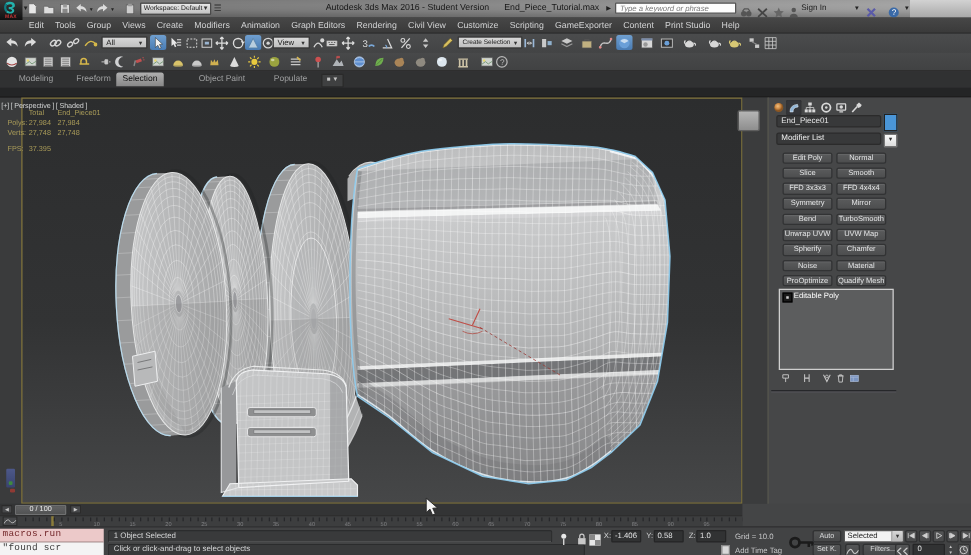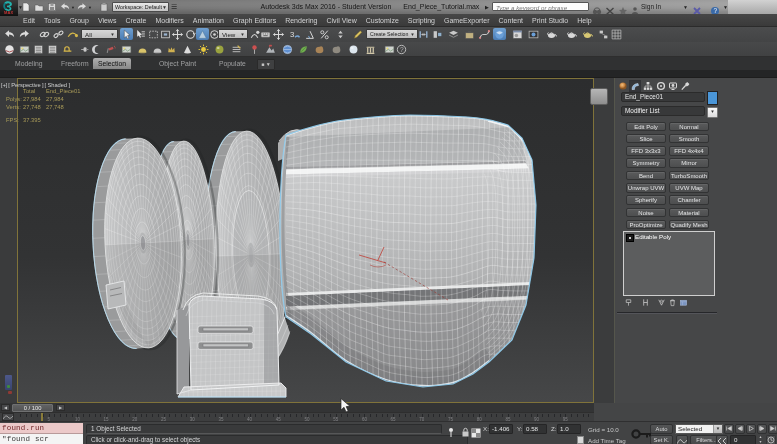--- a/index.html
+++ b/index.html
@@ -1355,21 +1355,21 @@
         <path d="M0,5 Q3,0 5,3 T10,2" stroke="#b8b8b8" fill="none" stroke-width="0.8"></path>
       </svg>
   </div>
   <div id="bottom-right-fill"></div>
 
   <svg id="cursor" class="abs" style="left:340px;top:398px;z-index:50" width="12" height="16" viewBox="0 0 12 16">
     <path d="M1,0.5 L1,12 L4,9.3 L6,14 L8.2,13 L6.2,8.6 L10,8.3 Z" fill="#f4f4f4" stroke="#222" stroke-width="0.7"></path>
   </svg>
 
   <div id="statusbar">
-    <div id="listener-line1">found.run</div>
+    <div id="listener-line1">macros.run</div>
     <div id="listener-line2">"found scr</div>
     <div class="status-box" style="left:86px;top:1.5px;width:356px;height:10px">1 Object Selected</div>
     <div class="status-box" style="left:86px;top:12.5px;width:382px;height:10px">Click or click-and-drag to select objects</div>
     <div class="abs" style="left:446px;top:2px" id="sb-pin"><svg width="10" height="11" viewBox="0 0 10 11">
           <circle cx="5" cy="3" r="2" fill="#e8e8e8"></circle>
           <path d="M5,5 v5" stroke="#e8e8e8" stroke-width="1"></path>
         </svg></div>
     <div class="abs" style="left:461px;top:2px" id="sb-lock"><svg width="9" height="11" viewBox="0 0 9 11">
           <rect x="1.5" y="4.5" width="6" height="5" fill="#c9c9c9"></rect>
           <path d="M2.8,4.5 V3 a1.7,1.7 0 0 1 3.4,0 V4.5" fill="none" stroke="#c9c9c9" stroke-width="1"></path>

